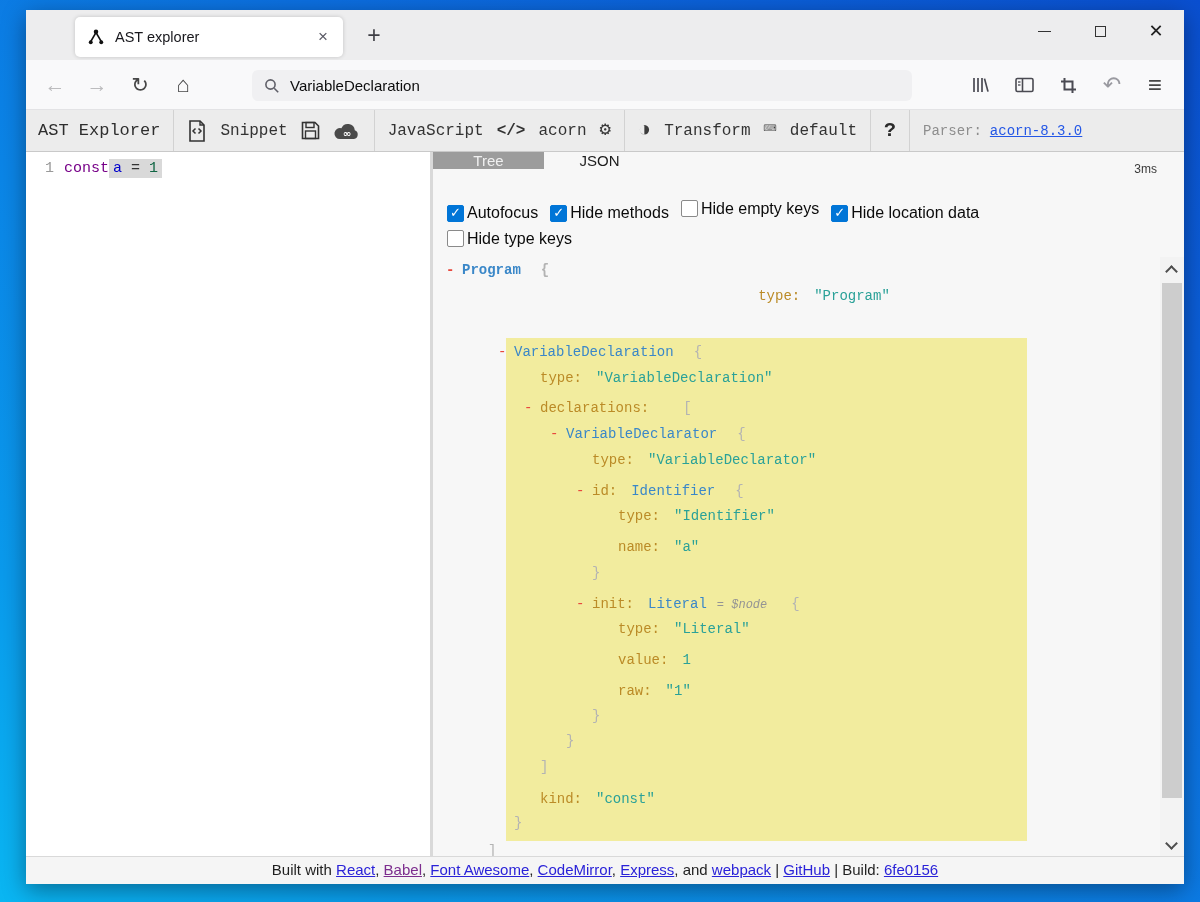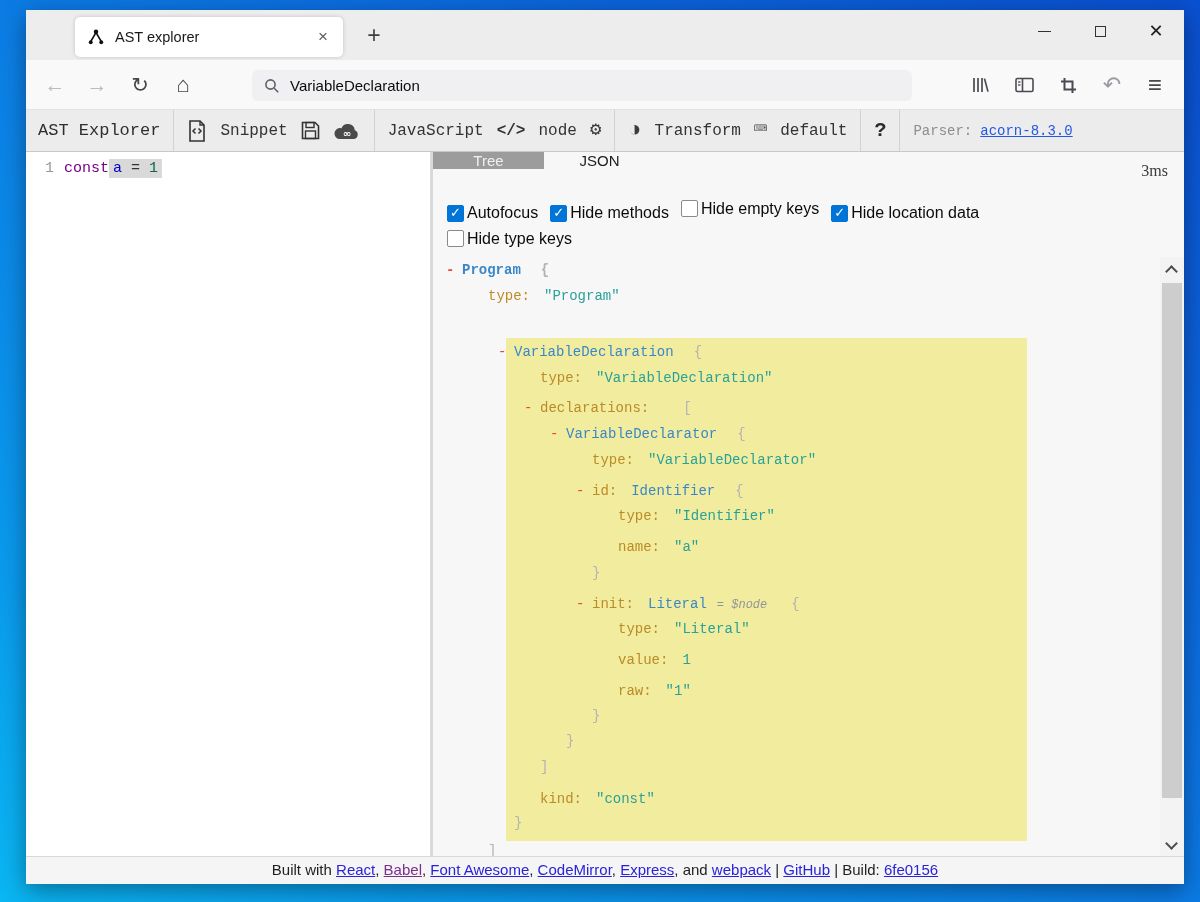--- a/index.html
+++ b/index.html
@@ -65,21 +65,21 @@
   .cm-keyword { color:#708; }
   .cm-sel { background:#d9d9d9; padding:1px 4px 1px 4px; }
   .cm-def { color:#0000cc; }
   .cm-op { color:#333; }
   .cm-number { color:#116644; }
 
   .right-pane { position:absolute; left:407px; top:142px; width:751px; height:704px; background:#f7f7f7; overflow:hidden; }
   .out-tabs { position:absolute; left:0; top:0; width:100%; height:31px; display:flex; align-items:flex-start; }
   .out-tab { width:111px; display:flex; align-items:center; justify-content:center; font-size:15px; color:#1c1c1c; }
   .out-tab.active { background:#9c9c9c; color:#f0f0f0; }
-  .out-time { margin-left:auto; font-size:16px; color:#3a3a3a; padding:10px 16px 0 0;font-family:Liberation Serif, serif; }
+  .out-time { margin-left:auto; font-size:12px; color:#3a3a3a; padding:10px 27px 0 0; }
 
   .settings { position:absolute; left:14px; top:44px; width:630px; line-height:25.5px; }
   .setting-item { display:inline-flex; align-items:center; margin-right:12px; cursor:default; }
   .cbx { width:17px; height:17px; border-radius:2px; border:1px solid #8a8a8a; background:#fff;
          display:inline-flex; align-items:center; justify-content:center; flex:0 0 17px; }
   .cbx.checked { background:#0075d7; border-color:#0075d7; color:#fff; font-size:13px; font-weight:bold; }
   .cbx-label { font-size:16px; color:#0b0b0b; margin-left:3px; white-space:nowrap; }
 
   .tree { position:absolute; left:0; top:105px; right:0; bottom:0; overflow:hidden;
           font-family:"Liberation Mono","DejaVu Sans Mono",monospace; font-size:14px; }
@@ -223,21 +223,21 @@
     </span>
     <span>
       <svg width="28" height="20" viewBox="0 0 28 20">
           <path d="M7 18 a5.5 5.5 0 1 1 1.4-10.8 A7 7 0 0 1 21.8 9.2 A4.6 4.6 0 0 1 21 18 Z" fill="#4a4a4a"></path>
           <text x="14" y="15.6" text-anchor="middle" font-size="10" font-weight="bold" fill="#fff" font-family="'DejaVu Sans',sans-serif">∞</text>
         </svg>
     </span>
     <span class="tb-sep"></span>
     <span class="tb-label">JavaScript</span>
     <span class="tb-label" style="font-weight:bold">&lt;/&gt;</span>
-    <span class="tb-label">node</span>
+    <span class="tb-label">acorn</span>
     <span class="tb-glyph">⚙</span>
     <span class="tb-sep"></span>
     <span class="tb-glyph" style="font-size:22px">◑</span>
     <span class="tb-label">Transform</span>
     <span class="tb-glyph" style="font-size:22px">⌨</span>
     <span class="tb-label">default</span>
     <span class="tb-sep"></span>
     <span class="tb-q">?</span>
     <span class="tb-sep"></span>
     <span class="parser-wrap">
@@ -269,21 +269,21 @@
         </span><span class="setting-item">
           <span class="cbx checked">✓</span>
           <span class="cbx-label">Hide location data</span>
         </span><span class="setting-item">
           <span class="cbx"></span>
           <span class="cbx-label">Hide type keys</span>
         </span></div>
     <div class="tree" id="tree">
       <div class="hl-rect"></div>
     <div class="tree-line" style="top: 0px; padding-left: 29px; font-weight: bold;"><span class="p-minus">-</span><span class="p-node">Program</span><span class="p-open">{</span></div>
-        <div class="tree-line" style="top: 26px; padding-left: 55px;"><span class="p-key">type:</span><span class="p-string">″Program″</span></div>
+        <div class="tree-line" style="top: 26px; padding-left: 55px; text-align: center;"><span class="p-key">type:</span><span class="p-string">″Program″</span></div>
         <div class="tree-line" style="top: 82px; padding-left: 81px;"><span class="p-minus">-</span><span class="p-node">VariableDeclaration</span><span class="p-open">{</span></div>
         <div class="tree-line" style="top: 108px; padding-left: 107px;"><span class="p-key">type:</span><span class="p-string">″VariableDeclaration″</span></div>
         <div class="tree-line" style="top: 138px; padding-left: 107px;"><span class="p-minus">-</span><span class="p-key">declarations:</span><span class="p-open">[</span></div>
         <div class="tree-line" style="top: 164px; padding-left: 133px;"><span class="p-minus">-</span><span class="p-node">VariableDeclarator</span><span class="p-open">{</span></div>
         <div class="tree-line" style="top: 190px; padding-left: 159px;"><span class="p-key">type:</span><span class="p-string">″VariableDeclarator″</span></div>
         <div class="tree-line" style="top: 221px; padding-left: 159px;"><span class="p-minus">-</span><span class="p-key">id:</span><span class="p-node">Identifier</span><span class="p-open">{</span></div>
         <div class="tree-line" style="top: 246px; padding-left: 185px;"><span class="p-key">type:</span><span class="p-string">″Identifier″</span></div>
         <div class="tree-line" style="top: 277px; padding-left: 185px;"><span class="p-key">name:</span><span class="p-string">″a″</span></div>
         <div class="tree-line" style="top: 303px; padding-left: 159px;"><span class="p-close">}</span></div>
         <div class="tree-line" style="top: 359px; padding-left: 185px;"><span class="p-key">type:</span><span class="p-string">″Literal″</span></div>

